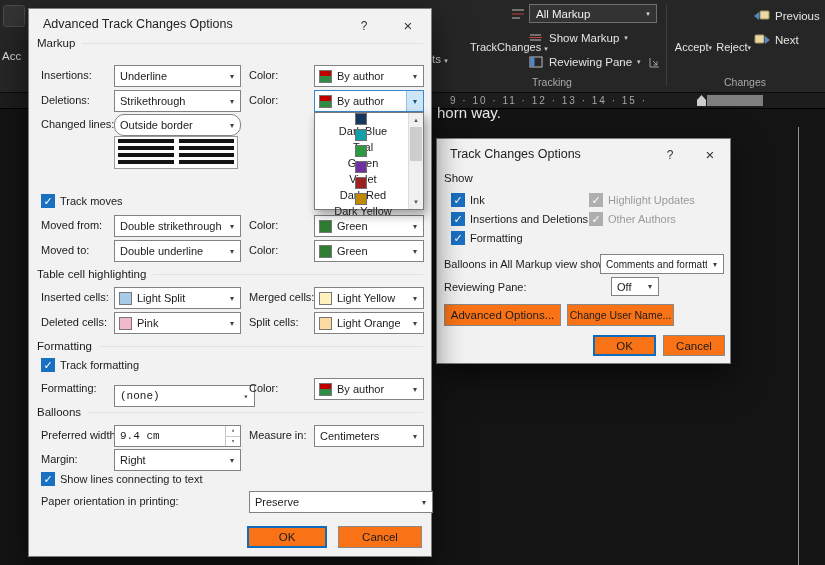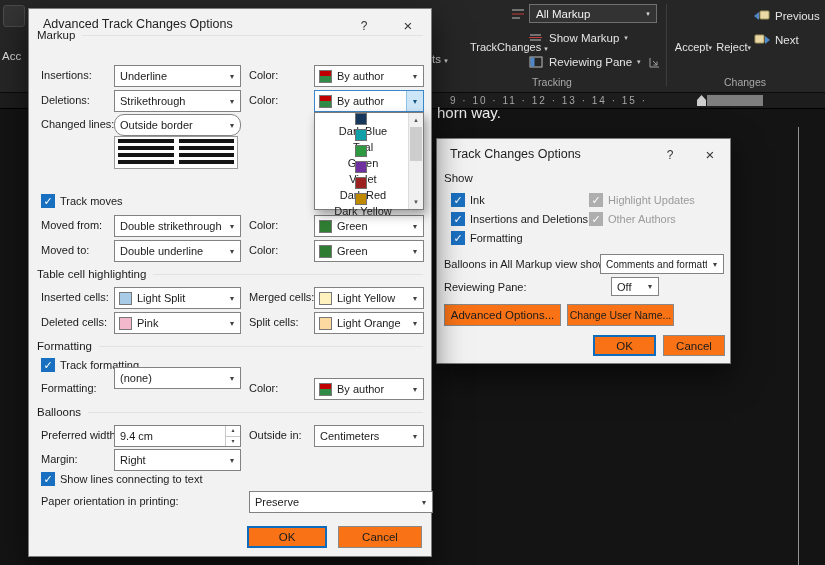--- a/index.html
+++ b/index.html
@@ -240,21 +240,21 @@
 
     <div class="btn def" style="left:156px;top:196px;width:63px;height:21px;">OK</div>
     <div class="btn" style="left:226px;top:196px;width:62px;height:21px;">Cancel</div>
   </div>
 
   <div class="dlg dlg1">
     <div class="dtitle" style="left:14px;top:8px;">Advanced Track Changes Options</div>
     <div class="dhelp" style="left:324px;top:7px;">?</div>
     <div class="dclose" style="left:364px;top:5px;">×</div>
 
-    <div class="sect" style="top:20px;">
+    <div class="sect" style="top:28px;">
         <span>Markup</span>
         <i></i>
       </div>
 
     <span class="lbl" style="left:12px;top:60px;">Insertions:</span>
     <div class="combo" style="left:85px;top:56px;width:127px;">
       <span class="t">Underline</span>
       <span class="a">▾</span>
     </div>
     <span class="lbl" style="left:220px;top:60px;">Color:</span>
@@ -384,48 +384,48 @@
     </div>
 
     <div class="sect" style="top:331px;">
         <span>Formatting</span>
         <i></i>
       </div>
     <span class="cb" style="left:12px;top:349px;"><span>✓</span></span>
     <span class="lbl" style="left:31px;top:350px;">Track formatting</span>
 
     <span class="lbl" style="left:12px;top:373px;">Formatting:</span>
-    <div class="combo" style="left:85px;top:358px;width:127px;">
+    <div class="combo" style="left:85px;top:376px;width:141px;font-family:Liberation Mono, monospace;">
       <span class="t">(none)</span>
       <span class="a">▾</span>
     </div>
     <span class="lbl" style="left:220px;top:373px;">Color:</span>
     <div class="combo" style="left:285px;top:369px;width:110px;">
       <span class="sw">
           <b style="background-color: rgb(192, 0, 0);"></b>
           <b style="background-color: rgb(47, 139, 70);"></b>
         </span>
       <span class="t">By author</span>
       <span class="a">▾</span>
     </div>
 
     <div class="sect" style="top:397px;">
         <span>Balloons</span>
         <i></i>
       </div>
 
     <span class="lbl" style="left:12px;top:420px;">Preferred width:</span>
-    <div class="spinw" style="top:416px;">
+    <div class="spinw" style="top:416px;font-family:Liberation Mono, monospace;">
       <span class="t">9.4 cm</span>
       <span class="col">
         <span>▴</span>
         <span>▾</span>
       </span>
     </div>
-    <span class="lbl" style="left:220px;top:420px;">Outside in:</span>
+    <span class="lbl" style="left:220px;top:420px;">Measure in:</span>
     <div class="combo" style="left:285px;top:416px;width:110px;">
       <span class="t">Centimeters</span>
       <span class="a">▾</span>
     </div>
 
     <span class="lbl" style="left:12px;top:444px;">Margin:</span>
     <div class="combo" style="left:85px;top:440px;width:127px;">
       <span class="t">Right</span>
       <span class="a">▾</span>
     </div>

